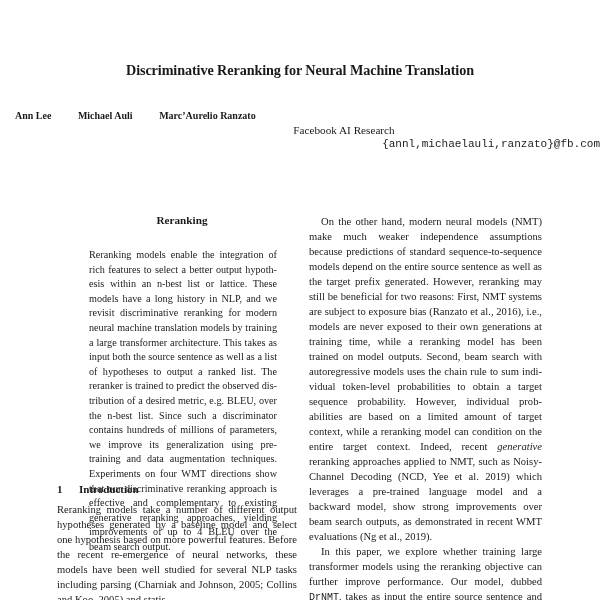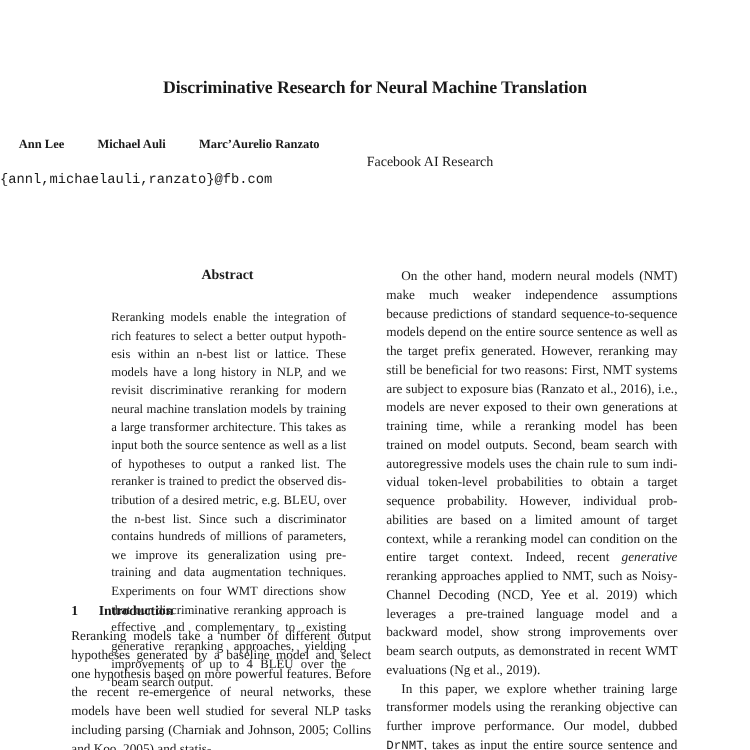--- a/index.html
+++ b/index.html
@@ -1,46 +1,46 @@
 <!DOCTYPE html>
 <html><head>
 <meta charset="utf-8">
 <style>
   html, body { margin:0; padding:0; background:#ffffff; }
   body { width:600px; height:600px; overflow:hidden; position:relative; font-family:"Liberation Serif", serif; color:#1a1a1a; }
   .title { position:absolute; top:62px; left:0; width:600px; text-align:center; font-weight:bold; font-size:14.2px; letter-spacing:-0.1px; }
   .authors { position:absolute; top:110px; left:3px; width:600px; font-weight:bold; font-size:10px; }
   .authors span { margin:0 12px; }
   .affil { position:absolute; top:124px; left:0; width:600px; text-align:center; font-size:11.2px;padding-left:44px; }
-  .email { position:absolute; top:138px; left:0; width:600px; text-align:left; font-family:"Liberation Mono", monospace; font-size:11px; }
+  .email { position:absolute; top:138px; left:0; width:600px; text-align:right; font-family:"Liberation Mono", monospace; font-size:11px; }
   .abs-head { position:absolute; top:214px; left:86px; width:192px; text-align:center; font-weight:bold; font-size:11.2px; }
   .abs-body { position:absolute; top:248px; left:89px; width:188px; font-size:10.2px; line-height:14.6px; text-align:justify; hyphens:manual; }
   .sec-head { position:absolute; top:483px; left:57px; width:240px; font-weight:bold; font-size:11px; }
   .sec-head .num { display:inline-block; width:22px; }
   .col1 { position:absolute; top:502px; left:57px; width:240px; font-size:10.6px; line-height:15px; text-align:justify; }
   .col2 { position:absolute; top:214px; left:309px; width:233px; font-size:10.6px; line-height:15px; text-align:justify; }
   .col2 p { margin:0; text-indent:12px; }
   .mono { font-family:"Liberation Mono", monospace; font-size:10px; }
   em { }
   p { margin:0; }
 </style>
 </head>
 <body>
 
-<div class="title">Discriminative Research for Neural Machine Translation</div>
+<div class="title">Discriminative Reranking for Neural Machine Translation</div>
 
 <div class="authors">
   <span>Ann Lee</span>
   <span>Michael Auli</span>
   <span>Marc’Aurelio Ranzato</span>
 </div>
 <div class="affil">Facebook AI Research</div>
 <div class="email">{annl,michaelauli,ranzato}@fb.com</div>
 
-<div class="abs-head">Abstract</div>
+<div class="abs-head">Reranking</div>
 <div class="abs-body">Reranking models enable the integration of rich features to select a better output hypoth­esis within an n-best list or lattice. These mod­els have a long history in NLP, and we re­visit discriminative reranking for modern neu­ral machine translation models by training a large transformer architecture. This takes as input both the source sentence as well as a list of hypotheses to output a ranked list. The reranker is trained to predict the observed dis­tribution of a desired metric, e.g. BLEU, over the n-best list. Since such a discriminator con­tains hundreds of millions of parameters, we improve its generalization using pre-training and data augmentation techniques. Exper­iments on four WMT directions show that our discriminative reranking approach is effec­tive and complementary to existing generative reranking approaches, yielding improvements of up to 4 BLEU over the beam search output.</div>
 
 <div class="sec-head">
   <span class="num">1</span><span>Introduction</span>
 </div>
 <div class="col1">Reranking models take a number of different out­put hypotheses generated by a baseline model and select one hypothesis based on more powerful fea­tures. Before the recent re-emergence of neural networks, these models have been well studied for several NLP tasks including parsing (Charniak and Johnson, 2005; Collins and Koo, 2005) and statis-</div>
 
 <div class="col2">
   <p><span>On the other hand, modern neural models (NMT) make much weaker independence assump­tions because predictions of standard sequence-to-sequence models depend on the entire source sentence as well as the target prefix generated. However, reranking may still be beneficial for two reasons: First, NMT systems are subject to expo­sure bias (Ranzato et al., 2016), i.e., models are never exposed to their own generations at training time, while a reranking model has been trained on model outputs. Second, beam search with auto­regressive models uses the chain rule to sum indi­vidual token-level probabilities to obtain a target sequence probability. However, individual prob­abilities are based on a limited amount of target context, while a reranking model can condition on the entire target context. Indeed, recent </span><em>genera­tive</em><span> reranking approaches applied to NMT, such as Noisy-Channel Decoding (NCD, Yee et al. 2019) which leverages a pre-trained language model and a backward model, show strong improvements over beam search outputs, as demonstrated in recent WMT evaluations (Ng et al., 2019).</span></p>
   <p><span>In this paper, we explore whether training large transformer models using the reranking objective can further improve performance. Our model, dubbed </span><span class="mono">DrNMT</span><span>, takes as input the entire source sentence and an n-best list of output hypotheses</span></p>

